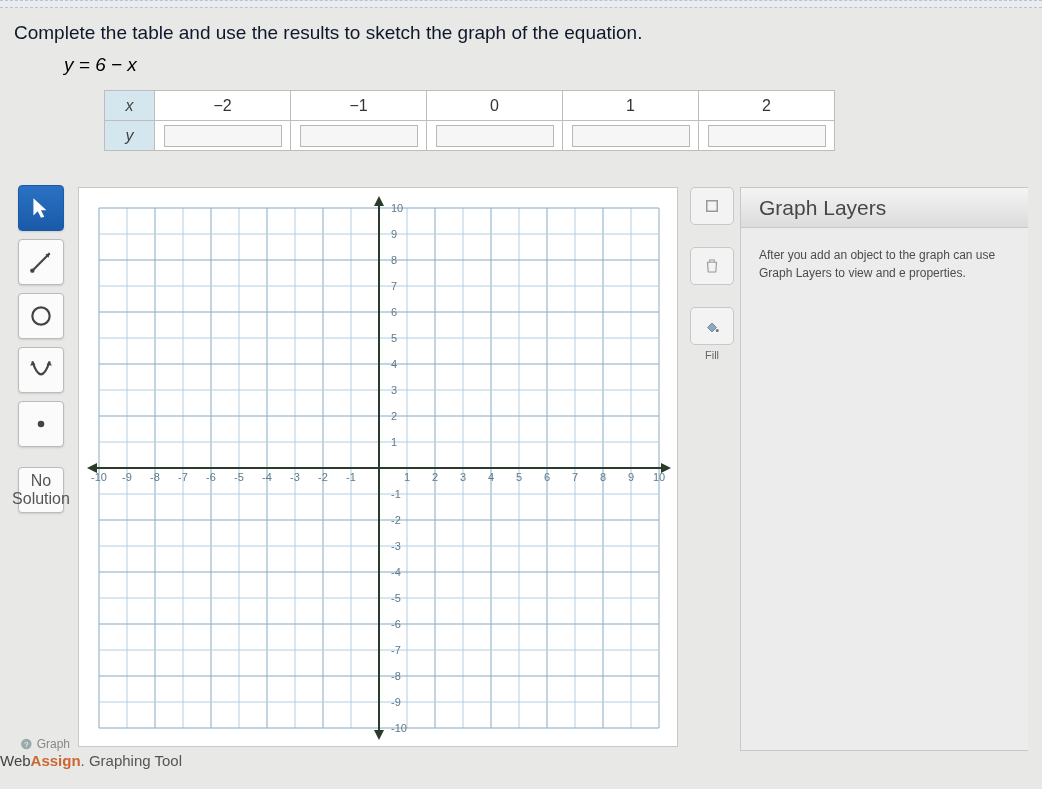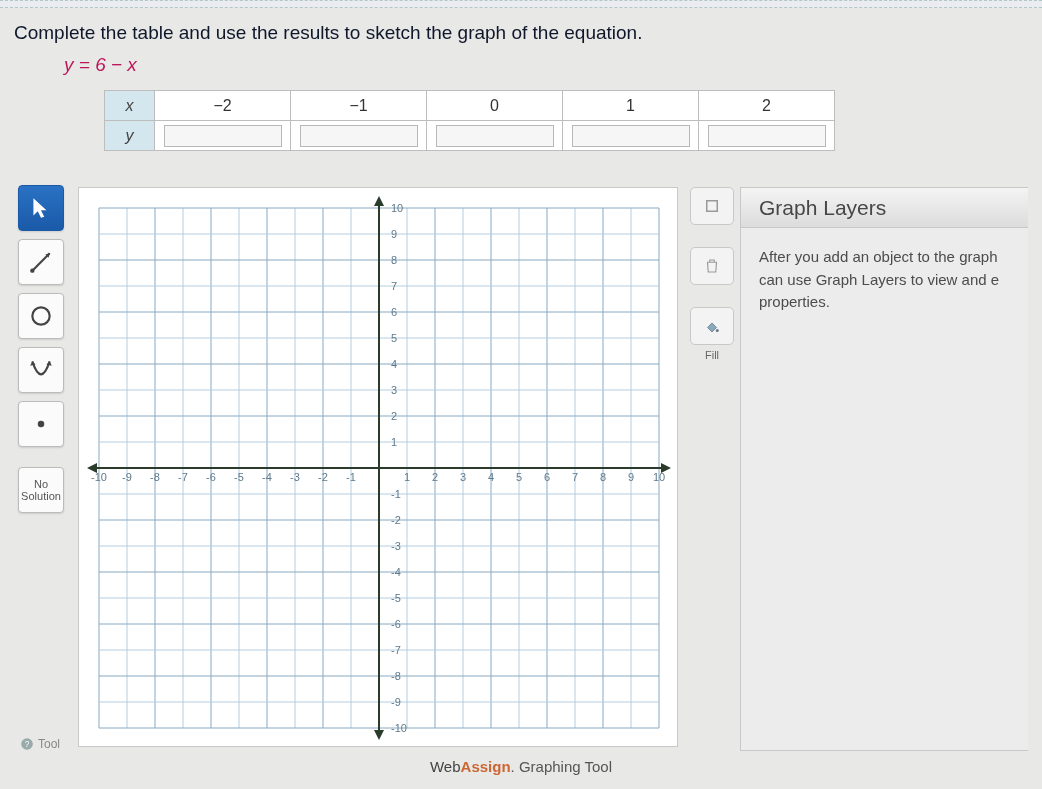--- a/index.html
+++ b/index.html
@@ -20,21 +20,21 @@
 }
 .content { padding: 8px 14px 0; }
 .instr {
   font-size: 19px;
   color: #0f172a;
   padding: 6px 0 10px;
 }
 .equation {
   font-size: 19px;
   font-style: italic;
-  color: #be185d;
+  color: #000000;
   padding: 0 0 14px 50px;
 }
 .tbl {
   margin-left: 90px;
   border-collapse: collapse;
 }
 .tbl td {
   border: 1px solid #bdbdbd;
   height: 30px;
   text-align: center;
@@ -156,31 +156,30 @@
   height: 40px;
   line-height: 40px;
   padding-left: 18px;
   font-size: 21px;
   color: #474747;
   background: linear-gradient(#f4f4f4,#dcdcdc);
   border-bottom: 1px solid #c8c8c8;
 }
 .layers-msg {
   padding: 18px 18px;
-  font-size: 15px;
+  font-size: 12px;
   color: #4c4c4c;
   line-height: 1.5;
 }
 
 .footer {
   position: absolute;
-  bottom: 10px;
+  bottom: 16px;
   left: 0;
   width: 100%;
-  text-align: center;
   font-size: 15px;
   color: #555;
   padding: 4px 0;
 }
 .footer .wa1 { color: #444; }
 .footer .wa2 { color: #c63; font-weight: bold; }
 </style>
 </head>
 <body>
 
@@ -236,29 +235,29 @@
             <polygon points="4,4 7,7 2,8" fill="#444"></polygon>
             <polygon points="20,4 17,7 22,8" fill="#444"></polygon>
           </svg>
       </div>
       <div class="tool">
         <svg viewBox="0 0 24 24">
             <circle cx="12" cy="12" r="3" fill="#444"></circle>
           </svg>
       </div>
       <div class="spacer"></div>
-      <div class="tool" style="white-space:pre-wrap;font-size:11px;">No
+      <div class="tool" style="white-space:pre-wrap;font-size:16px;">No
 Solution</div>
       <div style="flex:1"></div>
       <div class="help">
         <svg width="14" height="14" viewBox="0 0 24 24">
             <circle cx="12" cy="12" r="10" fill="#9aa"></circle>
             <text x="12" y="17" text-anchor="middle" font-size="14" fill="#fff">?</text>
           </svg>
-        <span>Tool</span>
+        <span>Graph</span>
       </div>
     </div>
 
     <div class="canvas-wrap">
       <div class="canvas">
         <svg width="600" height="560" viewBox="0 0 600 560">
           <g class="grid" id="grid">
               <line x1="20" y1="20" x2="20" y2="540" class="dark"></line>
               <line x1="48" y1="20" x2="48" y2="540"></line>
               <line x1="76" y1="20" x2="76" y2="540" class="dark"></line>

